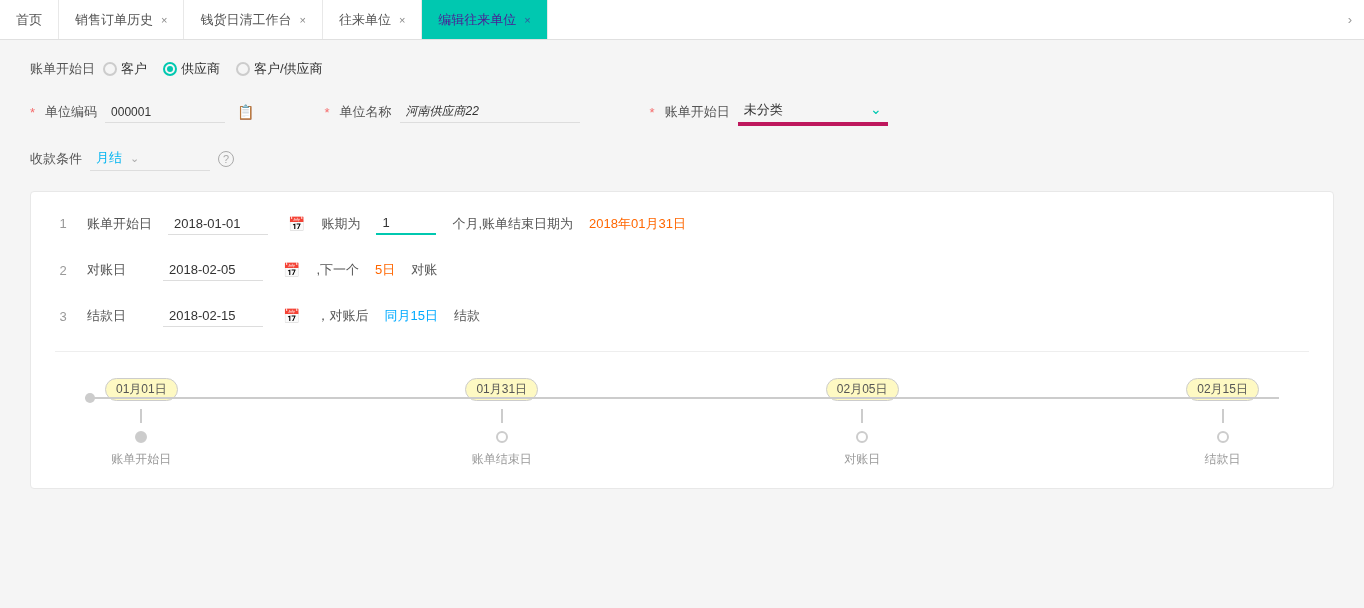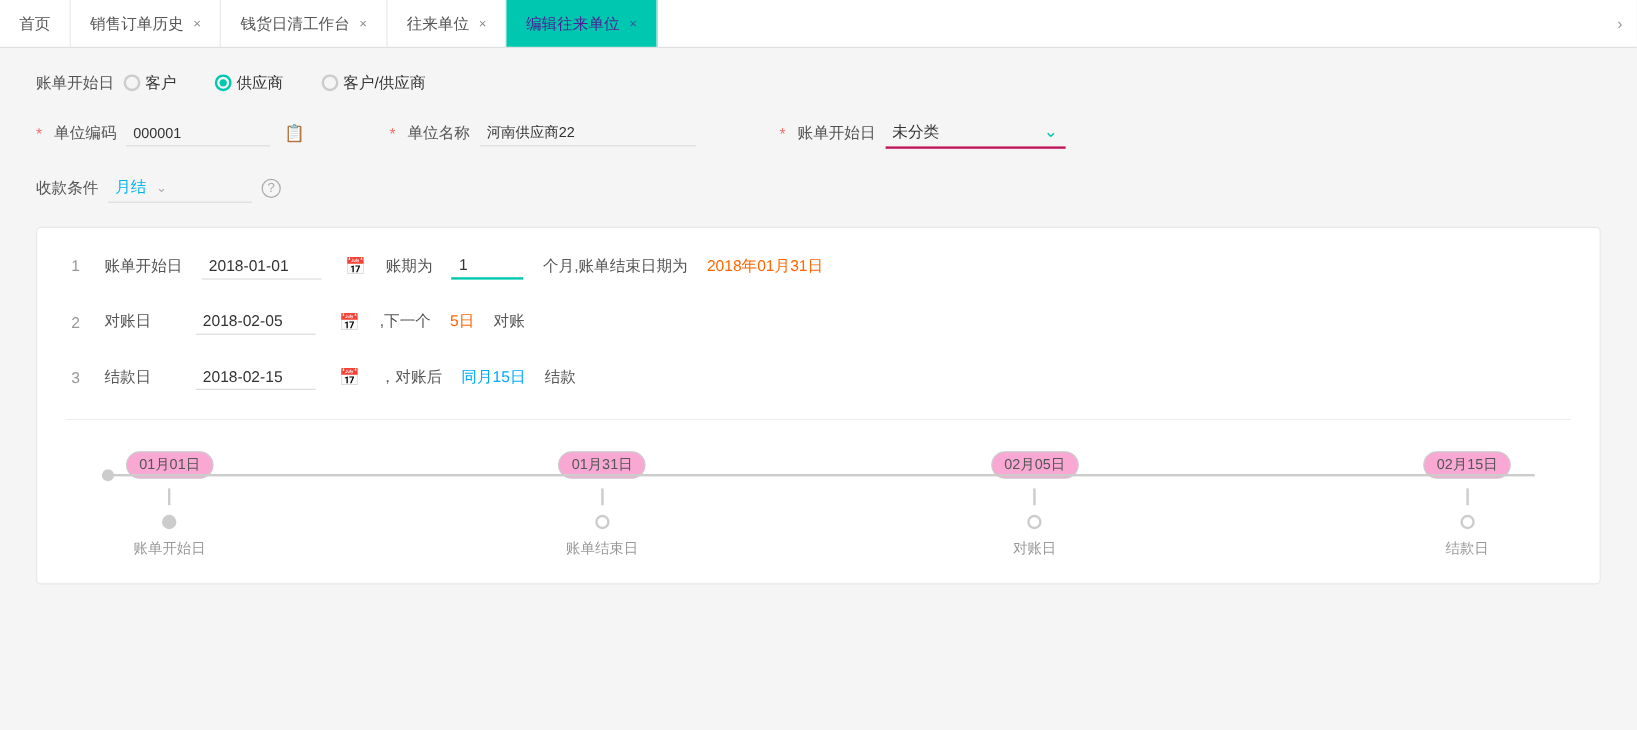--- a/index.html
+++ b/index.html
@@ -71,21 +71,21 @@
 
     .required-star {
       color: #f56c6c;
       margin-right: 2px;
     }
 
     
     .radio-group {
       display: flex;
       align-items: center;
-      gap: 32px;
+      gap: 16px;
     }
 
     .radio-item {
       display: flex;
       align-items: center;
       gap: 4px;
       cursor: pointer;
     }
 
     .radio-circle {
@@ -151,21 +151,21 @@
       justify-content: center;
       font-size: 11px;
       color: #aaa;
       cursor: pointer;
     }
 
     
     .large-dropdown {
       display: flex;
       align-items: flex-start;
-      border-bottom: 2px solid #be185d;
+      border-bottom: 4px solid #be185d;
       padding: 3px 6px;
       min-width: 150px;
       cursor: pointer;
       gap: 24px;
     }
     .large-dropdown .dropdown-val { flex: 1; color: #333; }
     .large-dropdown .dropdown-arrow { color: #00c8b0; font-size: 14px; }
 
     
     .box-section {
@@ -270,21 +270,21 @@
       height: 12px;
       border-radius: 50%;
       border: 2px solid #ccc;
       background: #fff;
       z-index: 1;
     }
 
     .tl-dot.start { background: #ccc; }
 
     .tl-badge {
-      background: #f9a8d4;
+      background: #fef9c3;
       border: 1px solid #ccc;
       border-radius: 12px;
       padding: 2px 10px;
       font-size: 12px;
       color: #555;
       white-space: nowrap;
     }
 
     .tl-label {
       font-size: 12px;
@@ -343,21 +343,21 @@
   <div class="form-row">
     <div class="form-field">
       <span class="required-star">*</span>
       <label>单位编码</label>
       <input type="text" class="text-input" style="width: 120px;" value="000001">
       <span class="cal-icon">📋</span>
     </div>
     <div class="form-field" style="margin-left:40px;">
       <span class="required-star">*</span>
       <label>单位名称</label>
-      <input type="text" class="text-input" style="width: 180px;" value="河南供应商22">
+      <input type="text" class="text-input" style="width: 180px; font-style: italic;" value="河南供应商22">
     </div>
     <div class="form-field" style="margin-left:40px;">
       <span class="required-star">*</span>
       <label>账单开始日</label>
       <div class="large-dropdown">
         <span class="dropdown-val">未分类</span>
         <span class="dropdown-arrow">⌄</span>
       </div>
     </div>
   </div>

